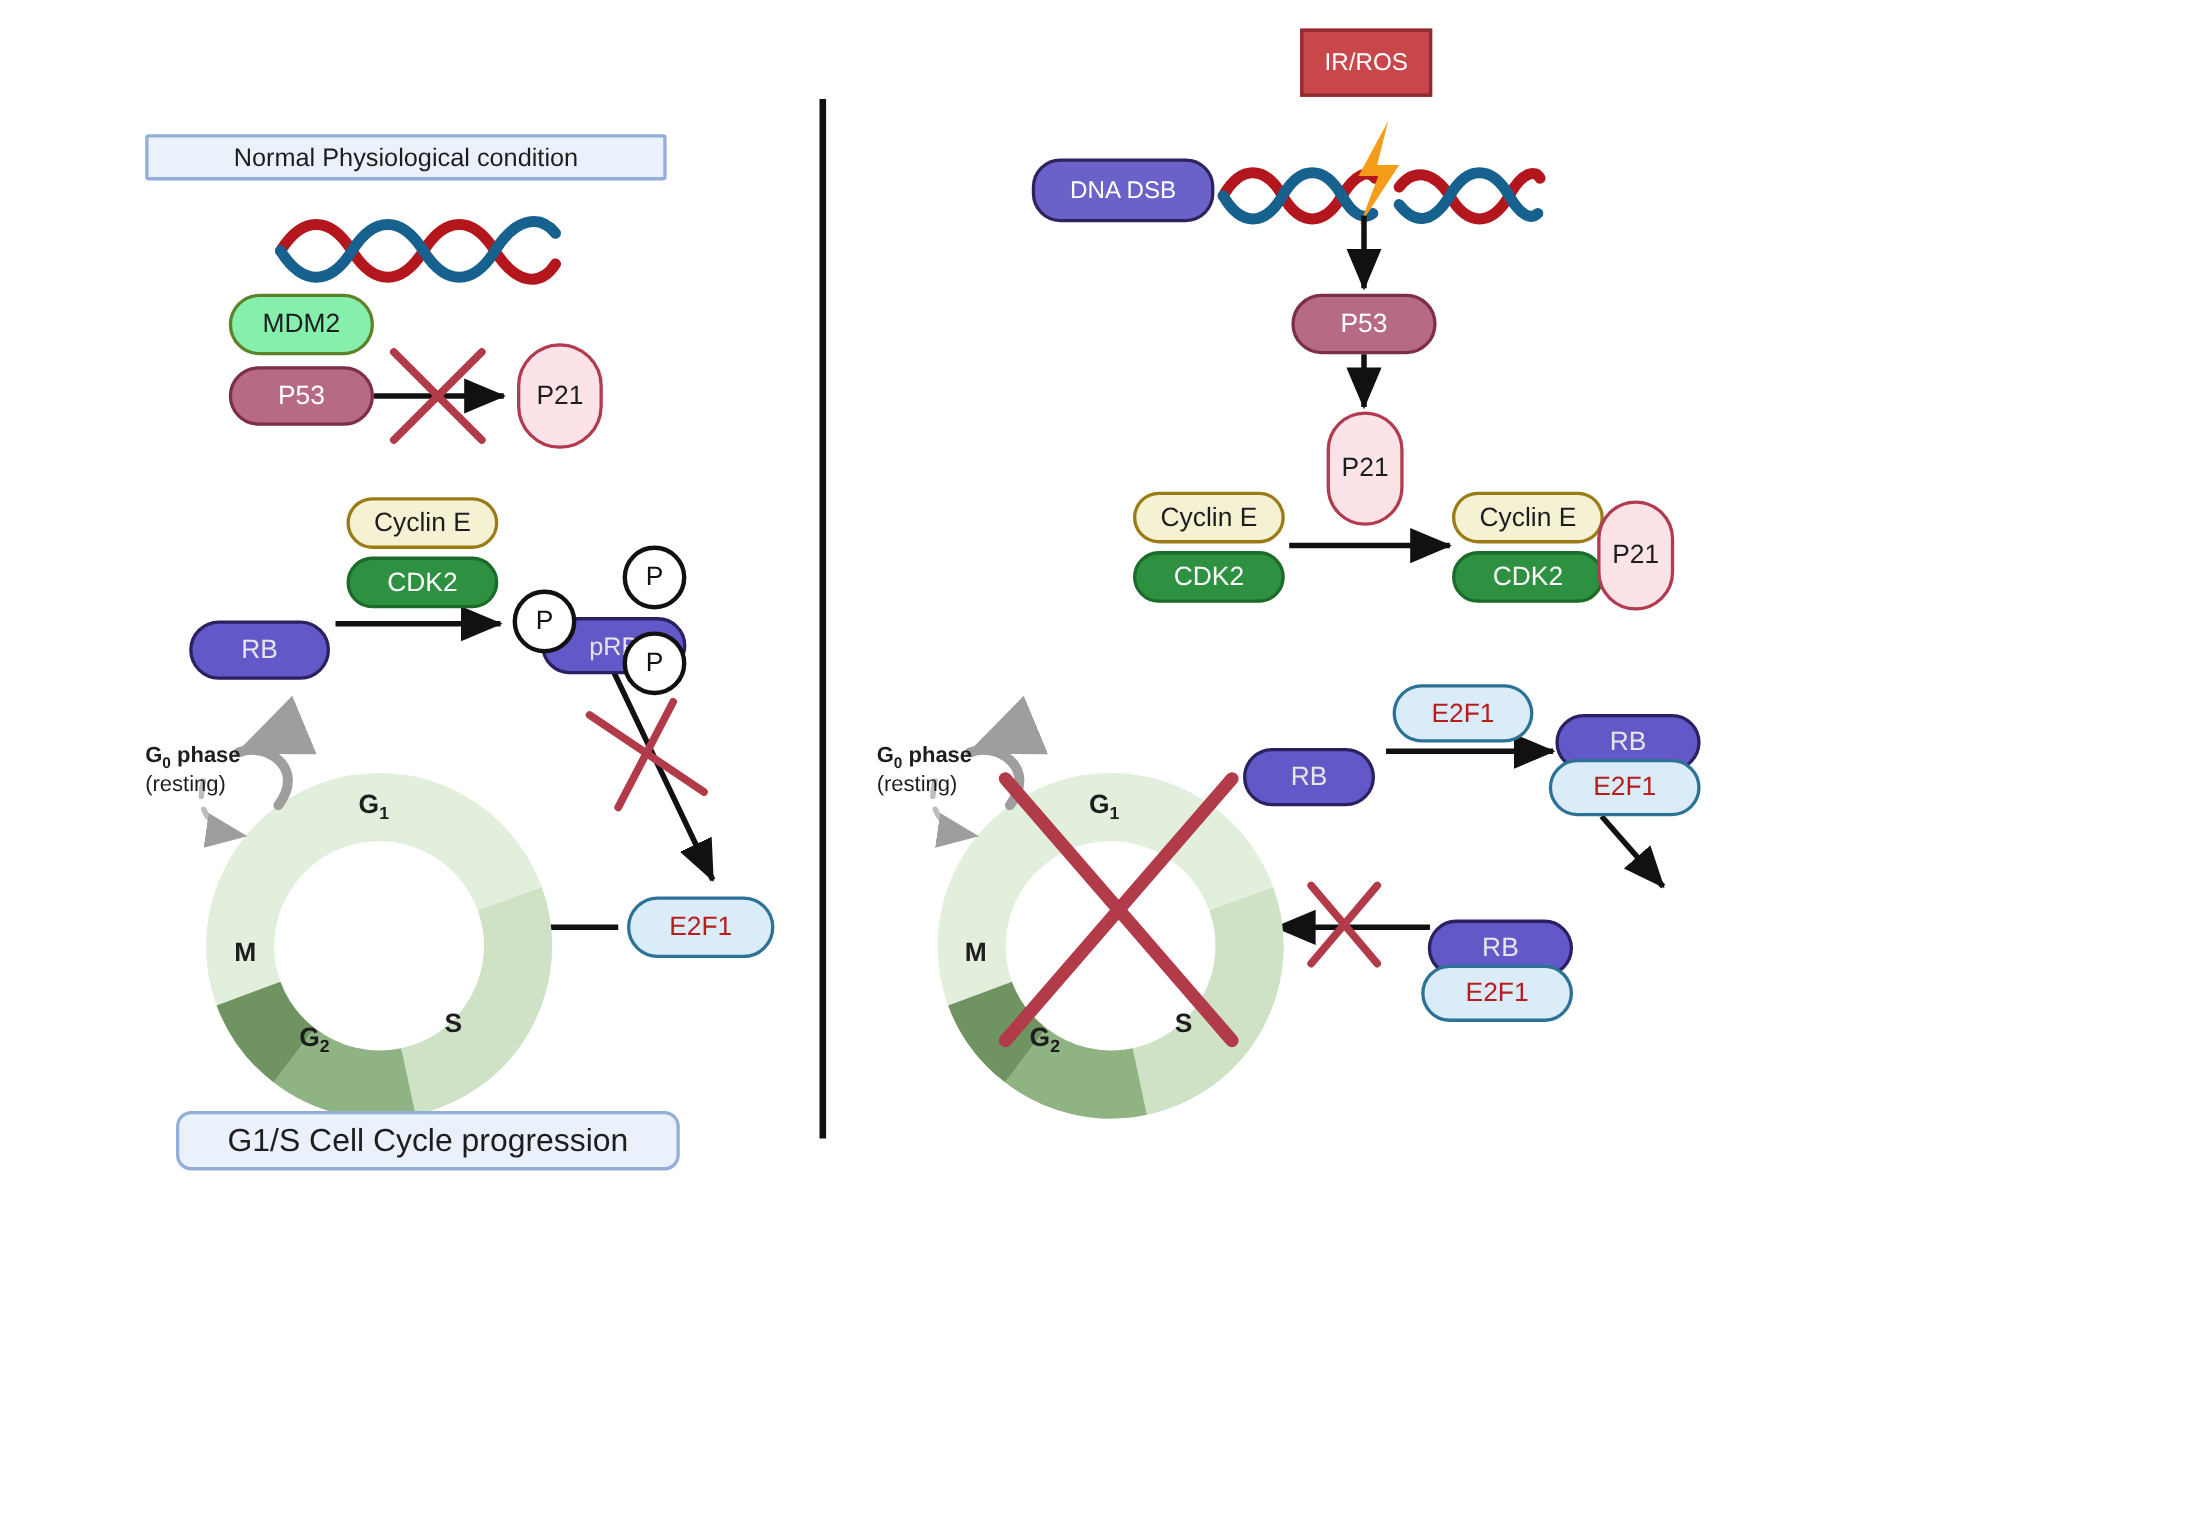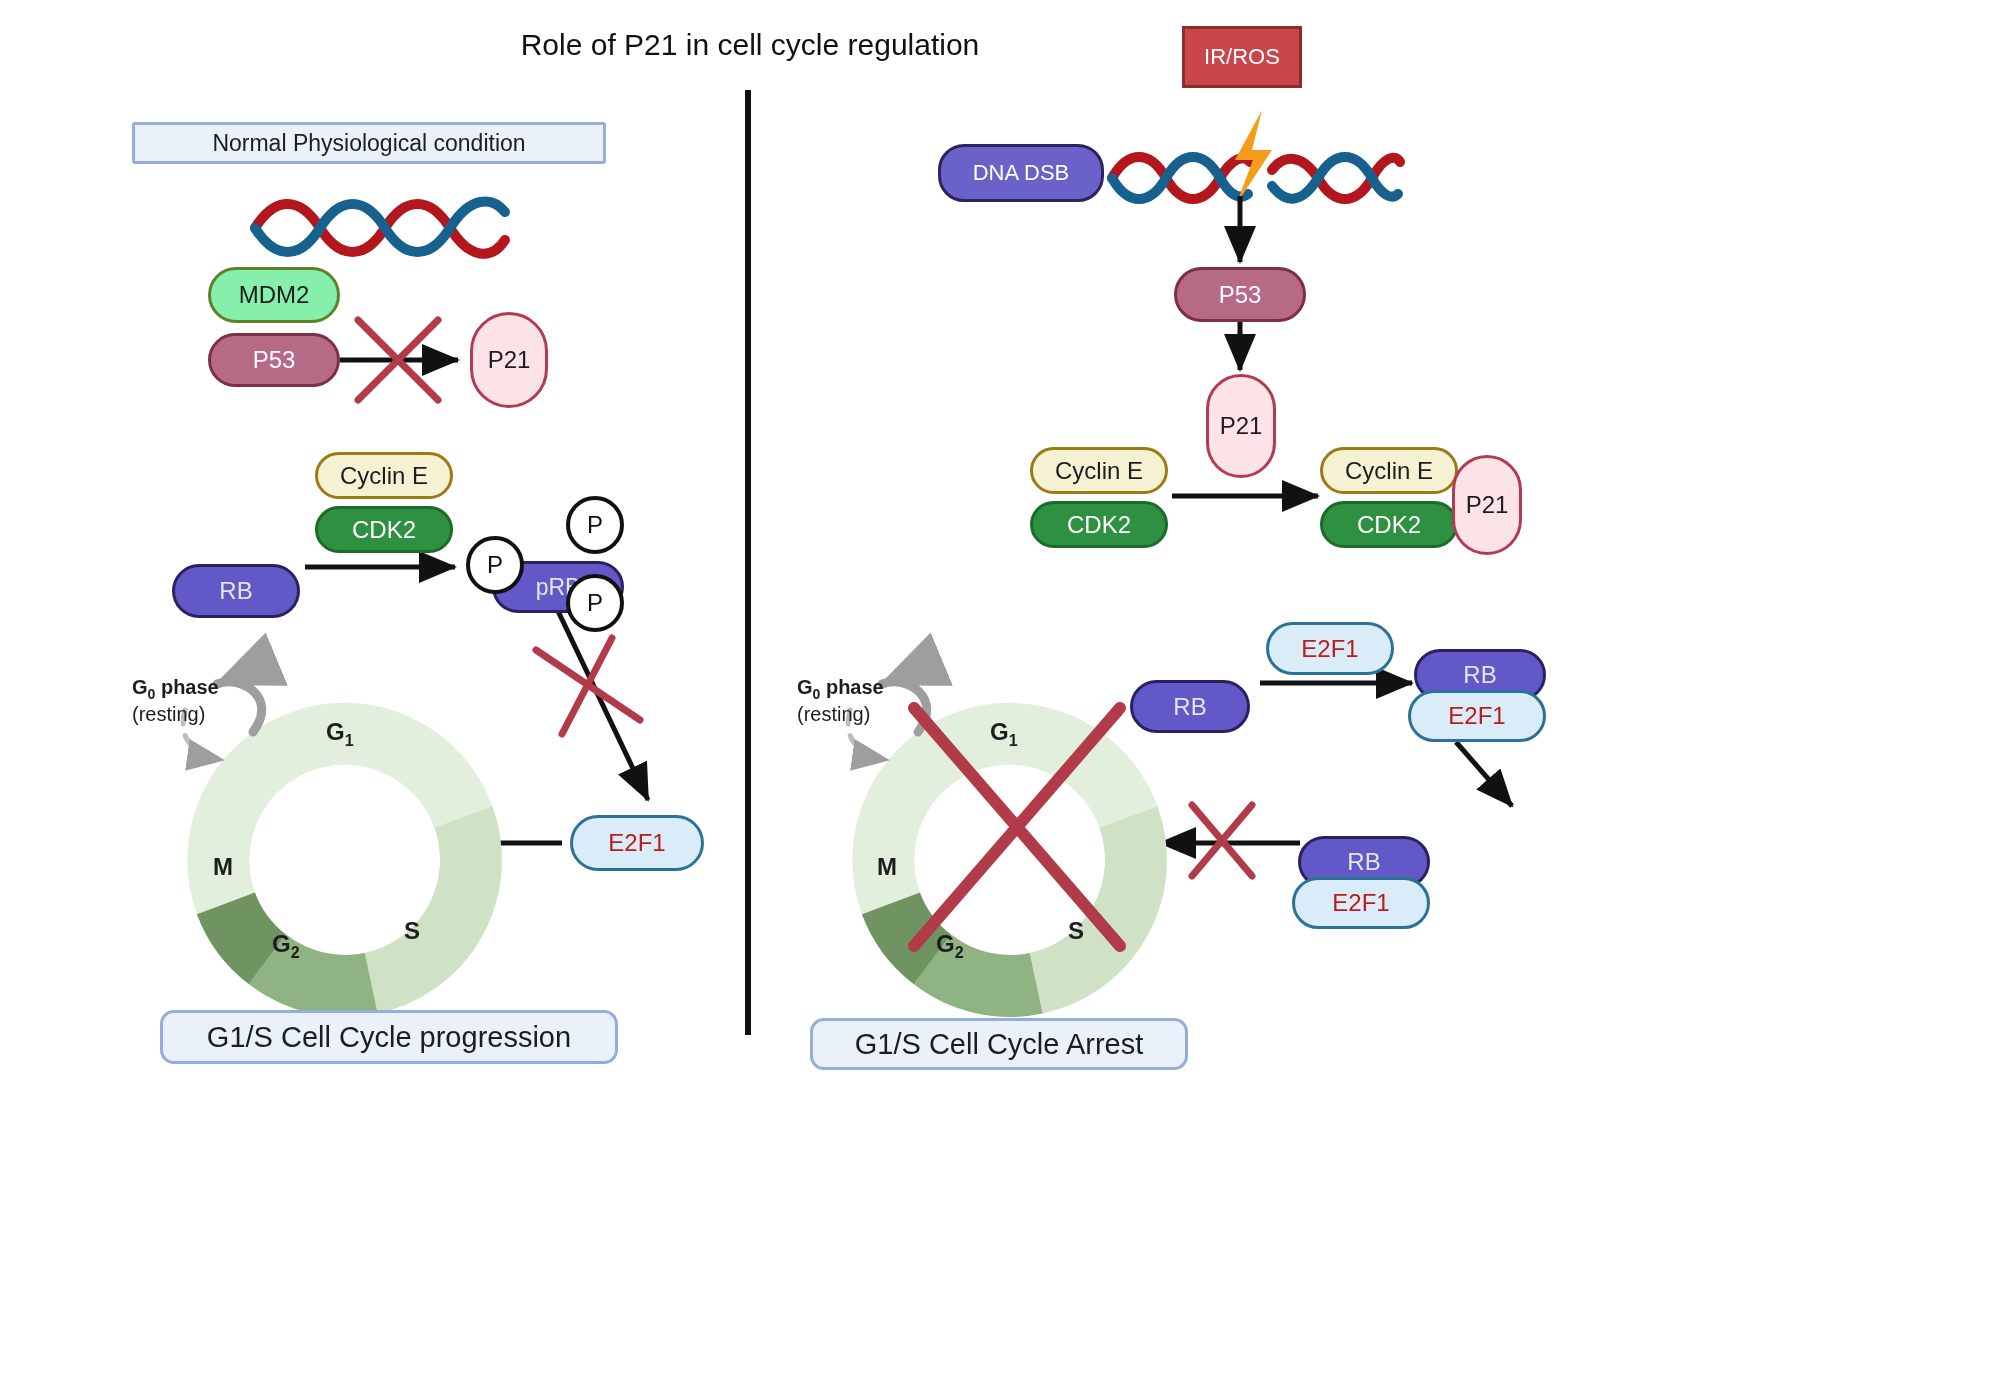--- a/index.html
+++ b/index.html
@@ -63,21 +63,20 @@
 
   svg.layer { position:absolute; left:0; top:0; width:2000px; height:1400px; overflow:visible; pointer-events:none; }
   .ringlabel { position:absolute; font-weight:bold; font-size:24px; color:#1d1d1d; }
   .ringlabel sub { font-size:16px; }
 </style>
 </head>
 <body>
 
 <div class="stage">
 
-  <div class="title" style="left:400px; top:28px; width:700px;">Role of P21 in cell cycle regulation</div>
 
   <svg class="layer">
     <defs>
       <marker id="ah" markerWidth="9" markerHeight="9" refX="7.2" refY="3.2" orient="auto">
         <path d="M0,0 L7.6,3.2 L0,6.4 Z" fill="#111"></path>
       </marker>
       <marker id="ahg" markerWidth="9" markerHeight="9" refX="7.2" refY="3.2" orient="auto">
         <path d="M0,0 L7.6,3.2 L0,6.4 Z" fill="#9e9e9e"></path>
       </marker>
     </defs>
@@ -252,15 +251,14 @@
   <div class="ringlabel" style="left:1068px; top:917px;">
     <span>S</span>
   </div>
   <div class="ringlabel" style="left:936px; top:930px;">
     <span>G<sub>2</sub></span>
   </div>
   <div class="ringlabel" style="left:877px; top:853px;">
     <span>M</span>
   </div>
 
-  <div class="banner round" style="left:810px; top:1018px; width:378px; height:52px; font-size:29px;">G1/S Cell Cycle Arrest</div>
 
 </div>
 
 </body></html>

